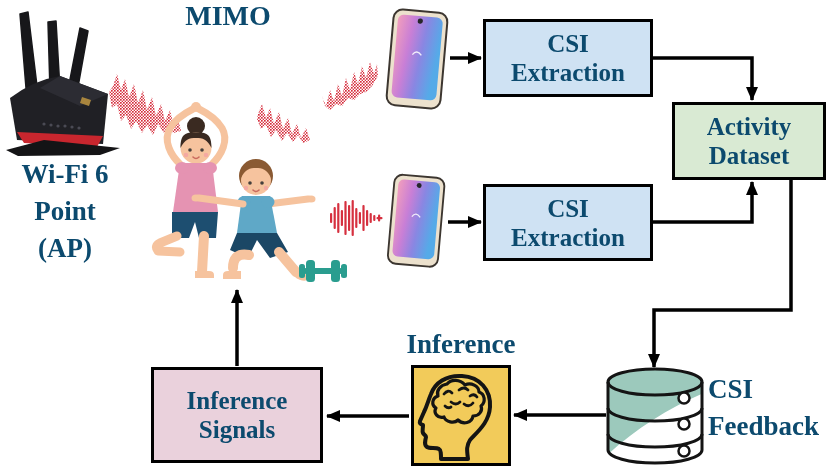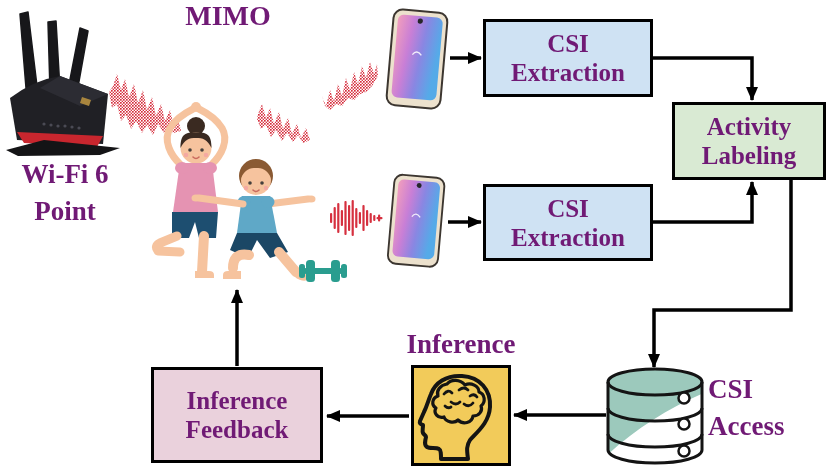--- a/index.html
+++ b/index.html
@@ -1,18 +1,18 @@
 <!DOCTYPE html>
 <html><head>
 <meta charset="utf-8">
 <style>
   html,body{margin:0;padding:0;background:#fff;}
   #canvas{
     position:relative;width:830px;height:475px;background:#ffffff;overflow:hidden;
-    font-family:"Liberation Serif","DejaVu Serif",serif;color:#701a75;
+    font-family:"Liberation Serif","DejaVu Serif",serif;color:#0c4a6e;
   }
   .txt{position:absolute;font-weight:700;line-height:1.12;text-align:center;white-space:nowrap;}
   .box{
     position:absolute;box-sizing:border-box;border:3px solid #000;
     display:flex;flex-direction:column;align-items:center;justify-content:center;
     font-weight:700;font-size:25px;line-height:29px;text-align:center;
   }
   .stack span{display:block;}
   #title{left:97px;top:0px;width:262px;font-size:28px;line-height:32px;}
   #ap-label{left:2px;top:156px;width:126px;font-size:27px;line-height:37px;}
@@ -30,49 +30,50 @@
 
 <div id="canvas">
 
   <div id="title" class="txt stack">
     <span>MIMO</span>
   </div>
 
   <div id="ap-label" class="txt stack">
     <span>Wi-Fi 6</span>
     <span>Point</span>
+    <span>(AP)</span>
   </div>
 
   <div id="csi-top" class="box stack" style="background-color: rgb(207, 226, 243);">
     <span>CSI</span>
     <span>Extraction</span>
   </div>
 
   <div id="csi-bottom" class="box stack" style="background-color: rgb(207, 226, 243);">
     <span>CSI</span>
     <span>Extraction</span>
   </div>
 
   <div id="activity" class="box stack" style="background-color: rgb(217, 234, 211);">
     <span>Activity</span>
-    <span>Labeling</span>
+    <span>Dataset</span>
   </div>
 
   <div id="feedback" class="box stack" style="background-color: rgb(234, 209, 220);">
     <span>Inference</span>
-    <span>Feedback</span>
+    <span>Signals</span>
   </div>
 
   <div id="brainbox" class="box" style="background-color: rgb(242, 203, 90);"></div>
 
   <div id="inference-label" class="txt">Inference</div>
 
   <div id="dataset-label" class="txt stack">
     <span>CSI</span>
-    <span>Access</span>
+    <span>Feedback</span>
   </div>
 
   <svg class="overlay" width="830" height="475" viewBox="0 0 830 475">
     <defs>
       <pattern id="rc" width="3" height="3" patternUnits="userSpaceOnUse">
         <rect width="1.7" height="1.7" fill="#d6303f"></rect>
         <rect x="1.7" y="1.7" width="1.3" height="1.3" fill="#d6303f"></rect>
       </pattern>
       <linearGradient id="scr" x1="0" y1="0" x2="1" y2="0.25">
         <stop offset="0" stop-color="#f29ebc"></stop>

